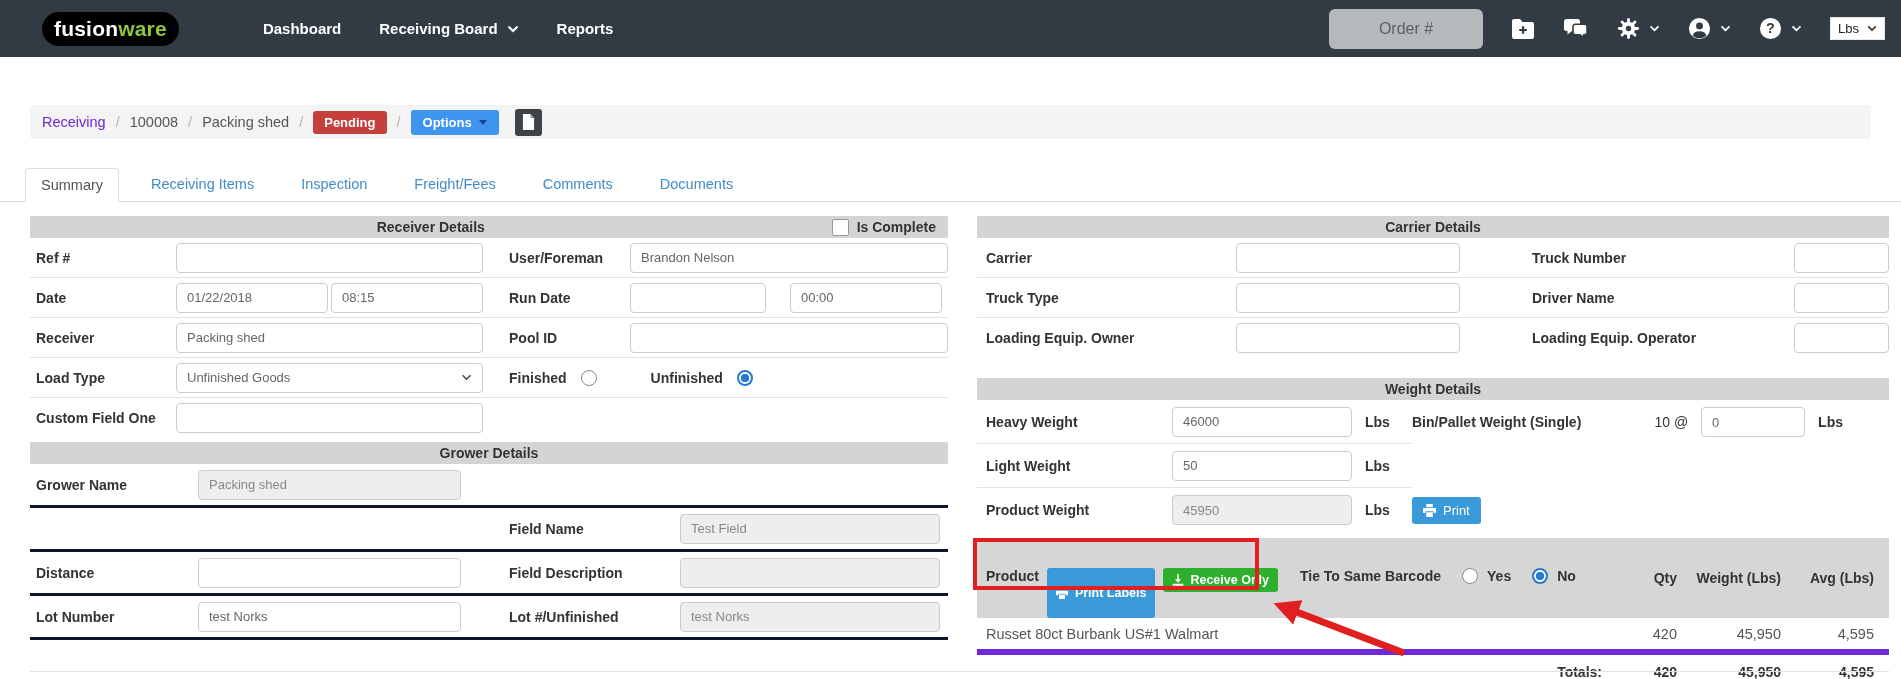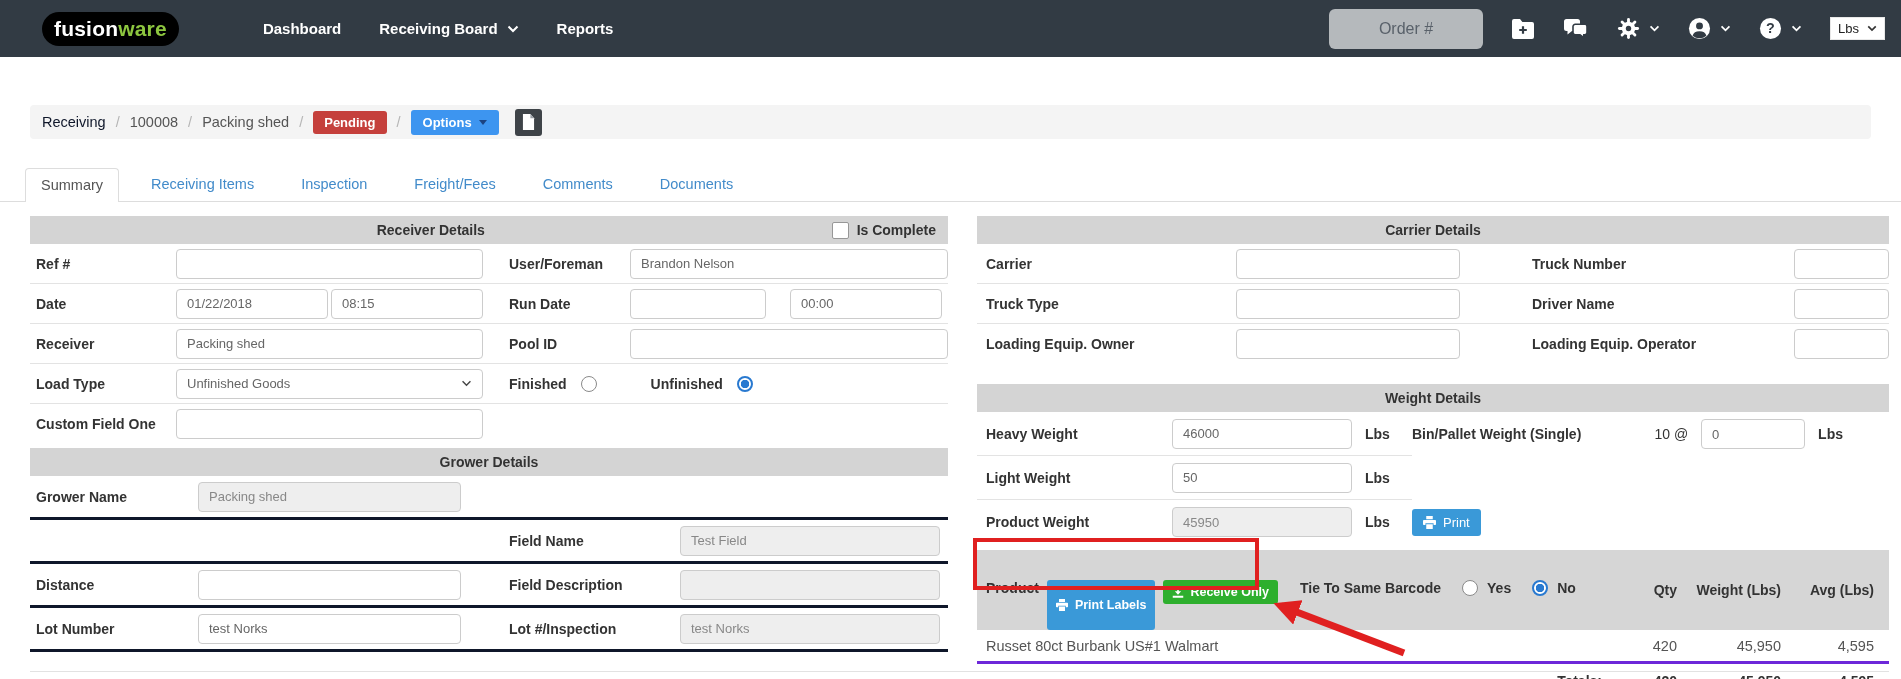--- a/index.html
+++ b/index.html
@@ -17,40 +17,40 @@
     color:#59616a;font-size:16px;text-align:center;font-family:inherit;outline:none;}
   .order-input::placeholder{color:#59616a;opacity:1;}
   .nav-ic{display:flex;align-items:center;gap:9px;cursor:pointer;}
   .unit-select{background:#fff;border:1px solid #e8e8e8;color:#222;font-size:13px;
     padding:3px 7px;display:flex;align-items:center;gap:8px;cursor:pointer;}
   .unit-select .caret{color:#333;}
   
   .breadcrumb{position:absolute;top:105px;left:30px;width:1841px;height:34px;background:#f4f4f4;
     border-radius:4px;display:flex;align-items:center;padding-left:12px;box-sizing:border-box;
     font-size:14.5px;gap:10px;color:#555;}
-  .bc-link{color:#0f172a;cursor:pointer;}
+  .bc-link{color:#6d28d9;cursor:pointer;}
   .bc-sep{color:#b5b5b5;}
   .badge-pending{background:#c5403c;color:#fff;font-size:13px;font-weight:bold;
     padding:4px 11px;border-radius:3px;}
   .btn-options{background:#3d95f0;color:#fff;font-size:13px;font-weight:bold;border:none;
     padding:5px 12px;border-radius:3px;display:flex;align-items:center;gap:7px;cursor:pointer;font-family:inherit;}
   .btn-options .tri{width:0;height:0;border-left:4px solid transparent;border-right:4px solid transparent;
     border-top:5px solid rgba(0,0,40,.55);}
   .btn-doc{width:27px;height:27px;background:#3e4348;border-radius:3px;display:flex;
     align-items:center;justify-content:center;cursor:pointer;margin-left:6px;}
   
   .tabs{position:absolute;top:163px;left:0;right:0;height:39px;border-bottom:1px solid #ddd;
     display:flex;align-items:flex-end;padding-left:25px;gap:17px;box-sizing:border-box;}
   .tab{font-size:14.5px;color:#428bca;padding:8px 15px 9px;cursor:pointer;}
   .tab.active{color:#555;background:#fff;border:1px solid #ddd;border-bottom:none;
     border-radius:4px 4px 0 0;margin-bottom:-1px;cursor:default;}
   
   .left-panel{position:absolute;left:30px;top:216px;width:918px;}
   .right-panel{position:absolute;left:977px;top:216px;width:912px;}
-  .section-header{height:28px;background:#d4d4d4;display:flex;align-items:center;
+  .section-header{height:22px;background:#d4d4d4;display:flex;align-items:center;
     font-weight:bold;font-size:14px;color:#333;}
   .section-header .title{flex:1;text-align:center;}
   .complete-box{display:flex;align-items:center;gap:8px;padding-right:12px;font-weight:bold;font-size:14px;color:#333;}
   .checkbox{width:15px;height:15px;background:#fff;border:1px solid #979797;border-radius:2px;cursor:pointer;}
   .lbl{font-weight:bold;font-size:14px;color:#333;}
   .inp{height:30px;border:1px solid #ccc;border-radius:4px;padding:0 10px;font-size:13px;
     color:#666;background:#fff;width:100%;box-sizing:border-box;font-family:inherit;outline:none;}
   .inp.disabled{background:#eee;color:#888;}
   .sel{height:30px;border:1px solid #ccc;border-radius:4px;padding:0 10px;font-size:13px;color:#666;
     background:#fff;display:flex;align-items:center;justify-content:space-between;box-sizing:border-box;cursor:pointer;}
@@ -85,21 +85,21 @@
   .btn-green{background:#2eaf2e;color:#fff;border:none;border-radius:3px;font-size:12.5px;font-weight:bold;
     display:inline-flex;align-items:center;gap:6px;padding:5px 9px;cursor:pointer;font-family:inherit;}
   .btn-sm{font-size:12.5px;font-weight:bold;padding:18px 9px;}
   
   .p-grid{display:grid;grid-template-columns:1fr 75px 104px 93px;align-items:center;padding-right:15px;}
   .p-head{background:#d6d6d6;min-height:34px;margin-top:6px;font-weight:bold;color:#333;font-size:14px;}
   .p-head .num{ text-align:right;}
   .p-left{display:flex;align-items:flex-start;gap:8px;padding-left:9px;margin-top:30px;}
   .tie{display:flex;align-items:center;gap:9px;margin-left:14px;}
   .tie .radio{margin-left:12px;}
-  .p-row{min-height:31px;font-size:14.5px;color:#555;border-bottom:3px solid #6d28d9;}
+  .p-row{min-height:31px;font-size:14.5px;color:#555;border-bottom:6px solid #6d28d9;}
   .p-row .name{padding-left:9px;}
   .p-row .num{text-align:right;}
   .p-totals{min-height:33px;font-size:14px;color:#333;font-weight:bold;}
   .p-totals .num{text-align:right;}
   .p-totals .tlabel{text-align:right;}
   
   .red-rect{position:absolute;left:-4px;top:322px;width:286px;height:52px;
     border:4px solid #e02020;box-sizing:border-box;pointer-events:none;}
   .red-arrow{position:absolute;left:272px;top:372px;pointer-events:none;}
   .bottom-line{position:absolute;left:30px;top:671px;width:1859px;height:1px;background:#e2e2e2;}
@@ -314,21 +314,21 @@
     <input class="inp" style="">
     <span></span>
     <span class="lbl">Field Description</span>
     <input class="inp disabled" disabled="" style="">
   </div>
 
   <div class="g-row">
     <span class="lbl">Lot Number</span>
     <input class="inp" value="test Norks" style="">
     <span></span>
-    <span class="lbl">Lot #/Inspection</span>
+    <span class="lbl">Lot #/Unfinished</span>
     <input class="inp disabled" disabled="" value="test Norks" style="">
   </div>
 </div>
 
 <div class="right-panel">
   <div class="section-header">
     <span class="title">Carrier Details</span>
   </div>
 
   <div class="c-row">

